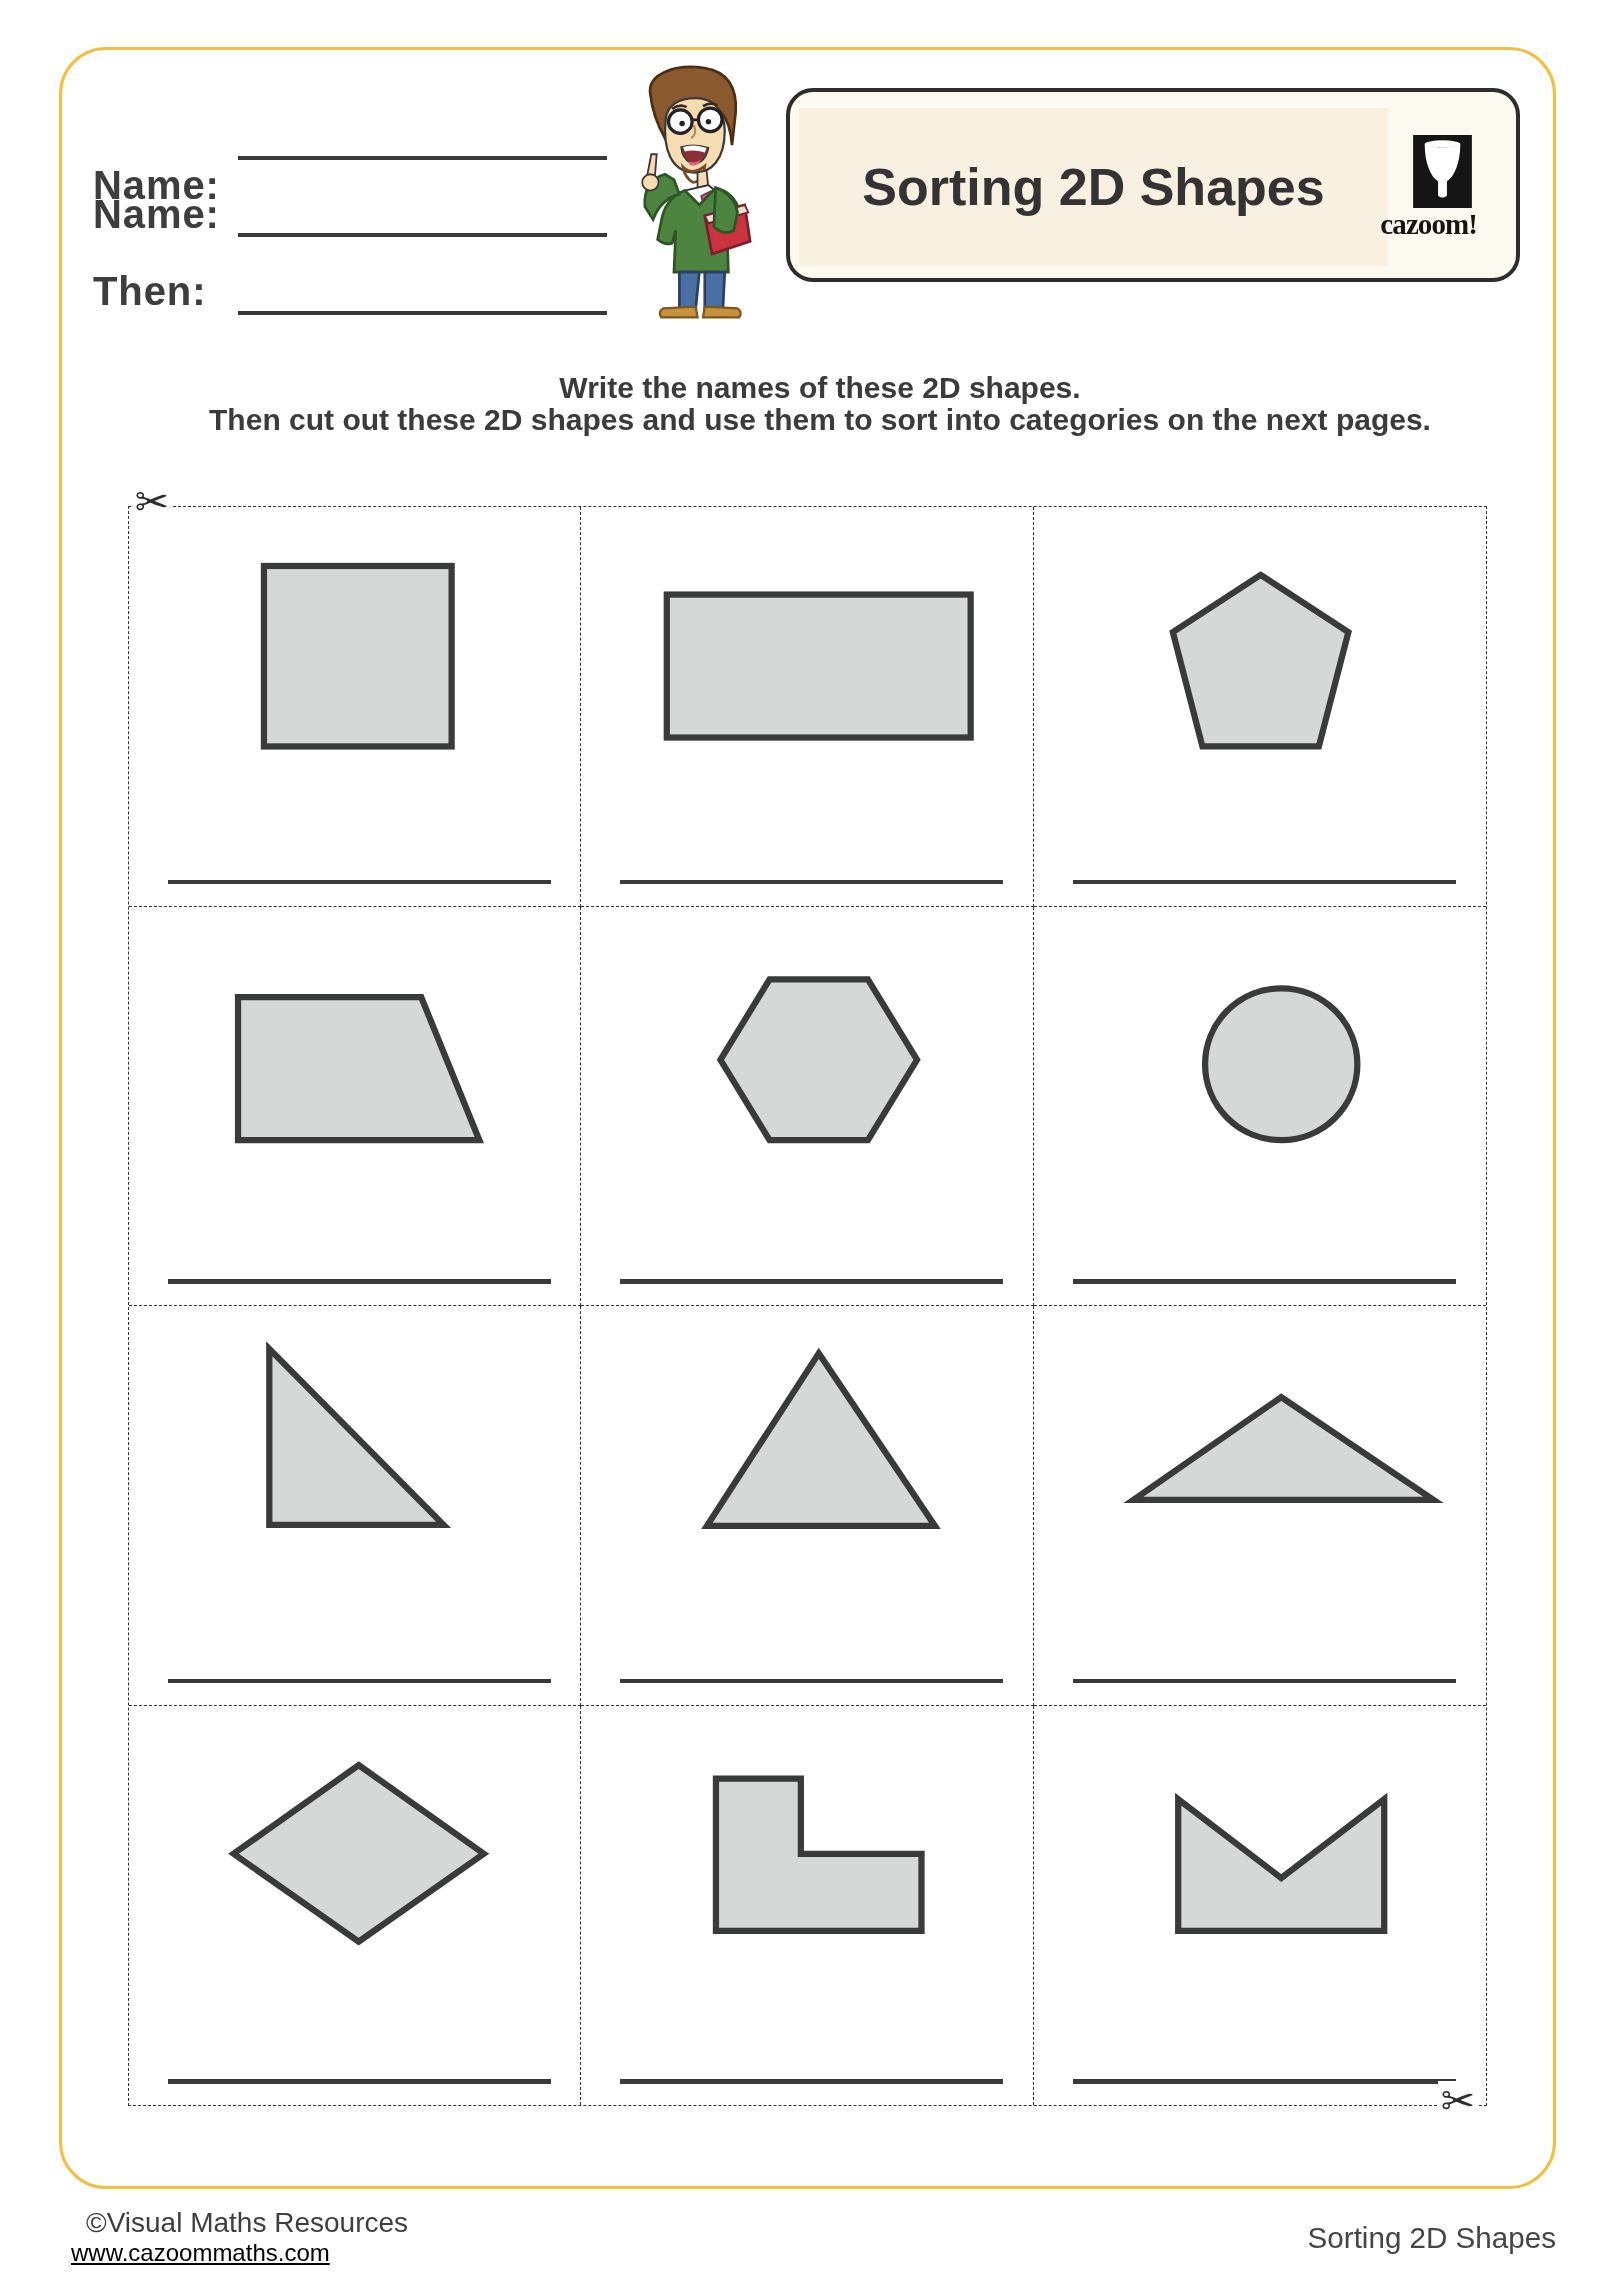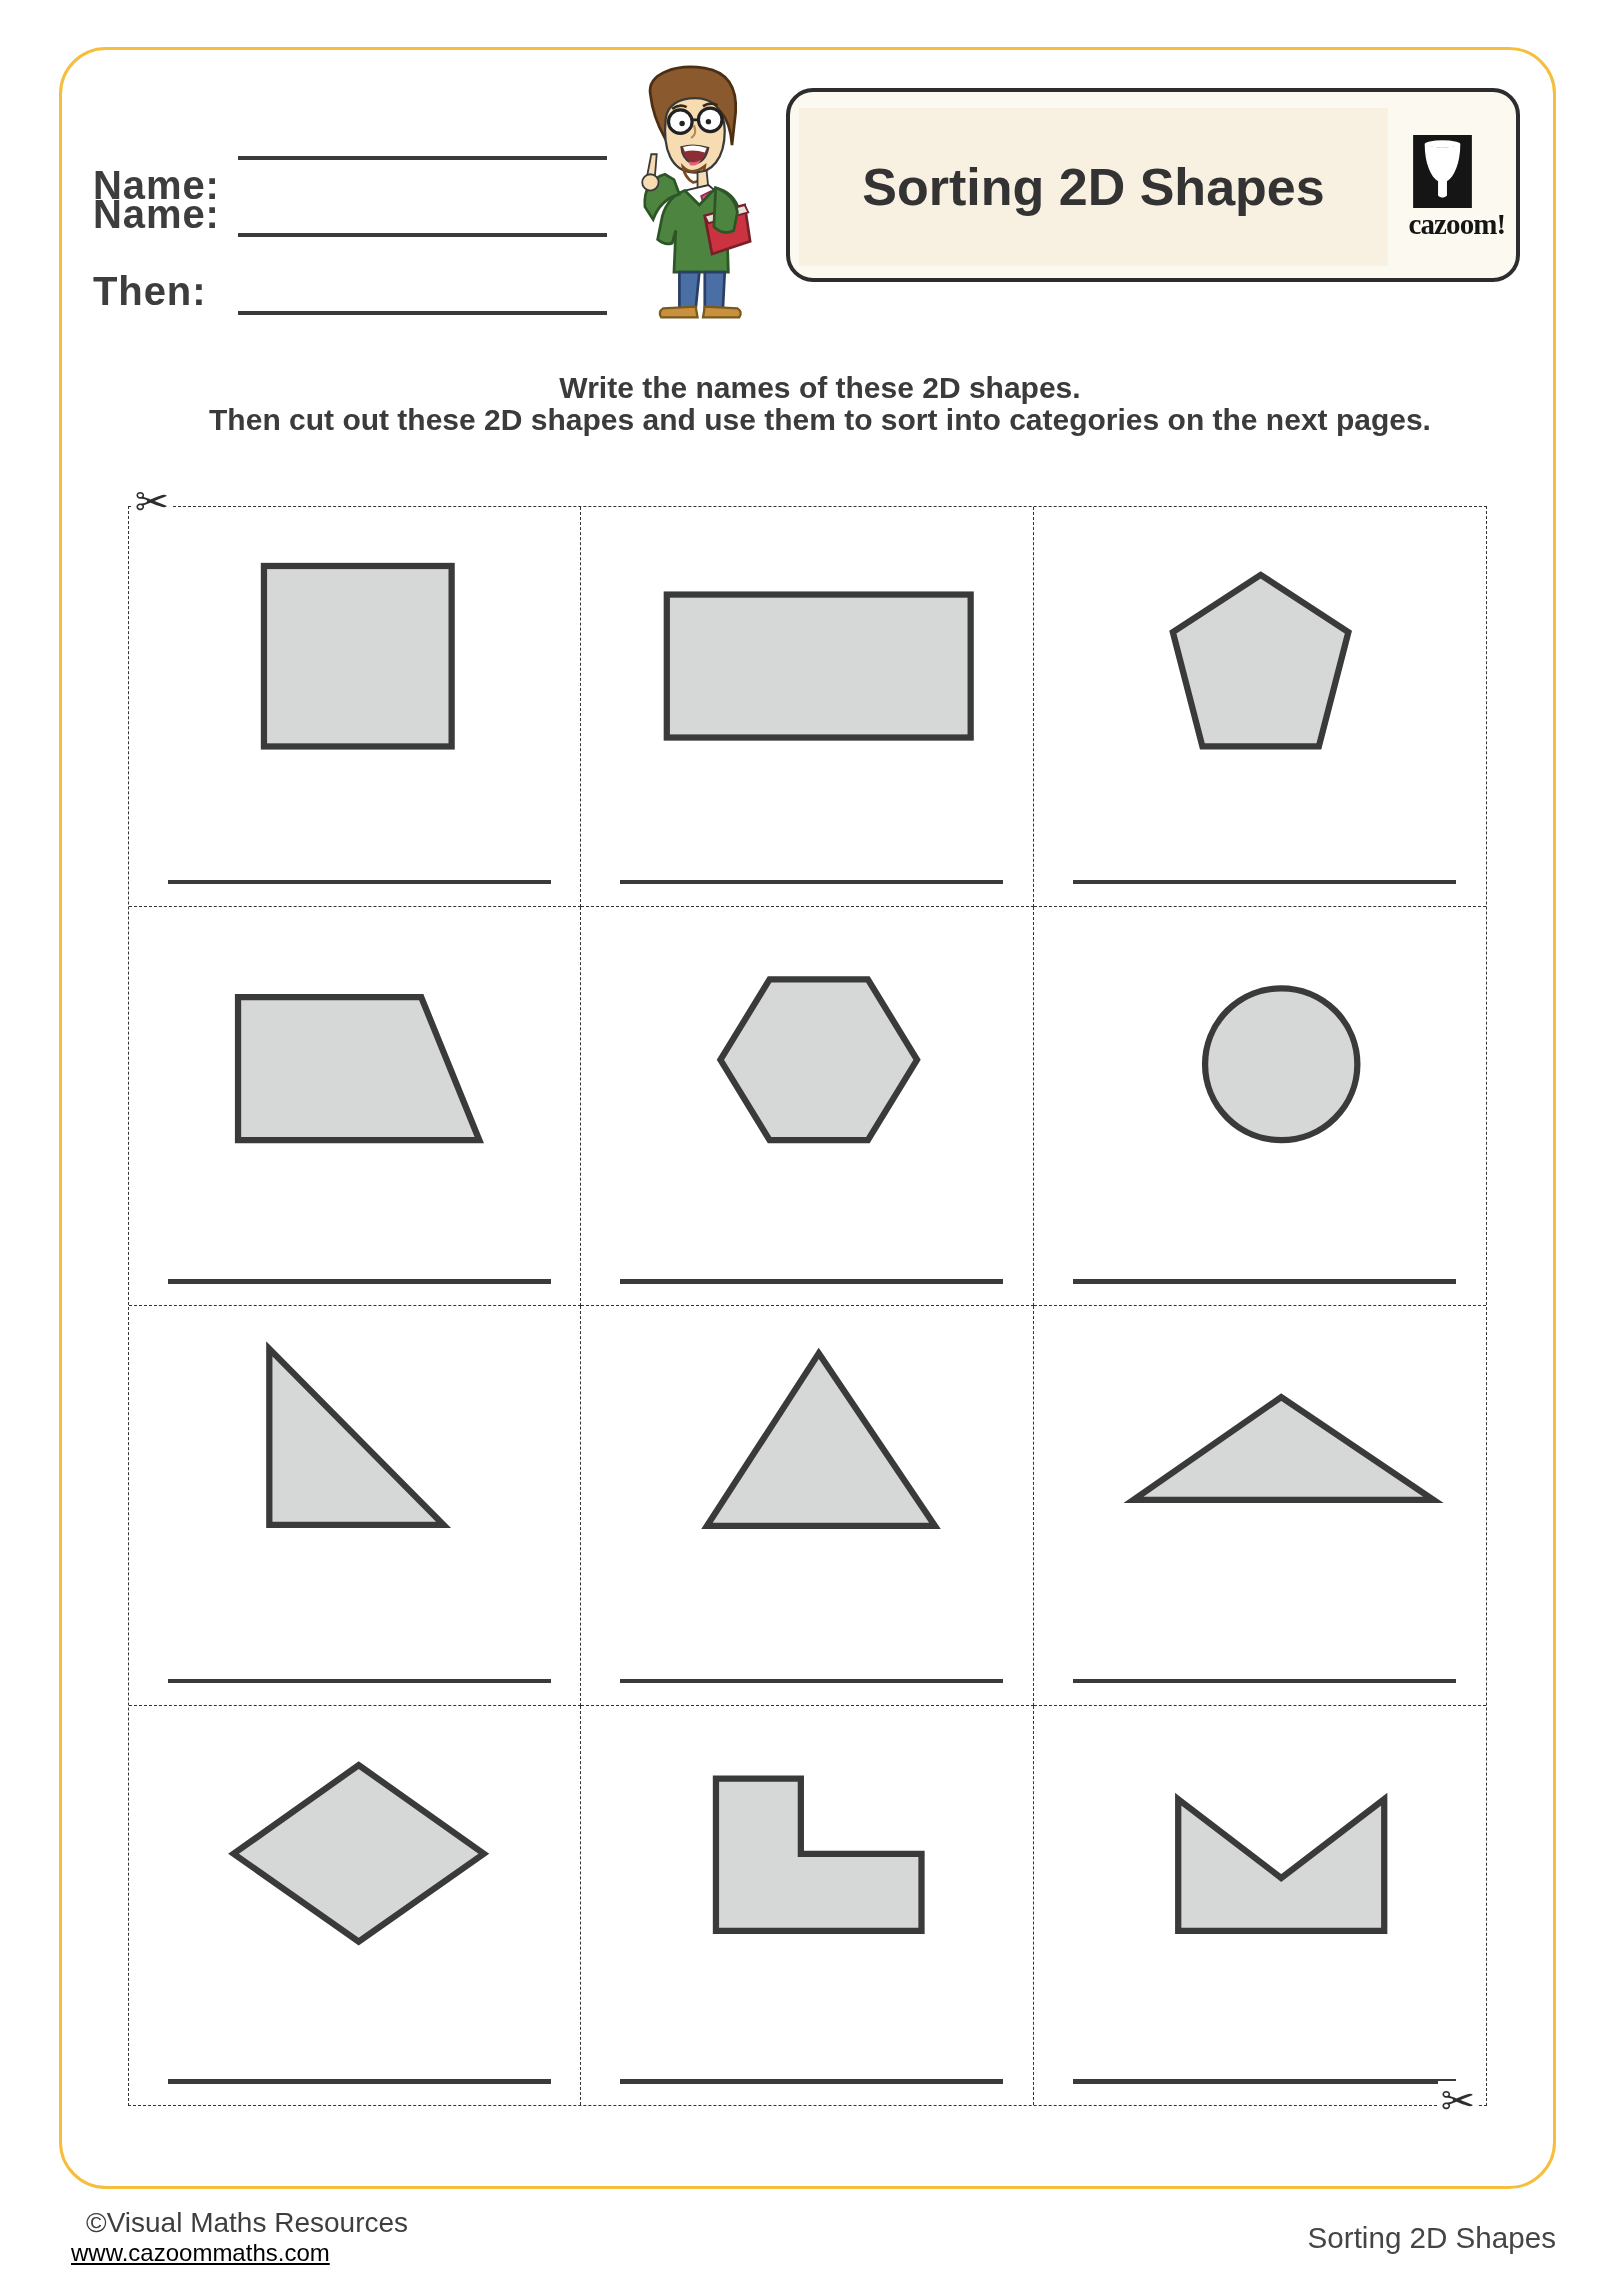--- a/index.html
+++ b/index.html
@@ -25,21 +25,21 @@
   
   .title-box{
     left:786px;top:88px;width:734px;height:194px;box-sizing:border-box;
     border:4.5px solid #2d2d2d;border-radius:27px;background:#FCF9F0;
   }
   .title-panel{
     position:absolute;left:9px;top:16px;width:589px;height:158px;
     background:#F8F0E1;display:flex;align-items:center;justify-content:center;
   }
   .title-text{font-weight:bold;font-size:52px;color:#333333;letter-spacing:0px;white-space:nowrap;}
-  .logo{position:absolute;right:10.7px;top:43px;width:125px;text-align:right;}
+  .logo{position:absolute;right:10.7px;top:43px;width:125px;text-align:left;}
   .logo-mark{width:59px;height:73px;display:block;margin:0 auto;}
   .logo-text{
     font-family:"Liberation Serif", serif;font-weight:bold;font-size:29px;
     color:#151515;letter-spacing:-0.9px;display:block;margin-top:0px;
   }
 
   
   .instr{left:0;width:1616px;text-align:center;font-weight:bold;font-size:30px;color:#3b3b3b;padding-left:12px;}
   #instr1{top:371px;}
   #instr2{top:403px;}

